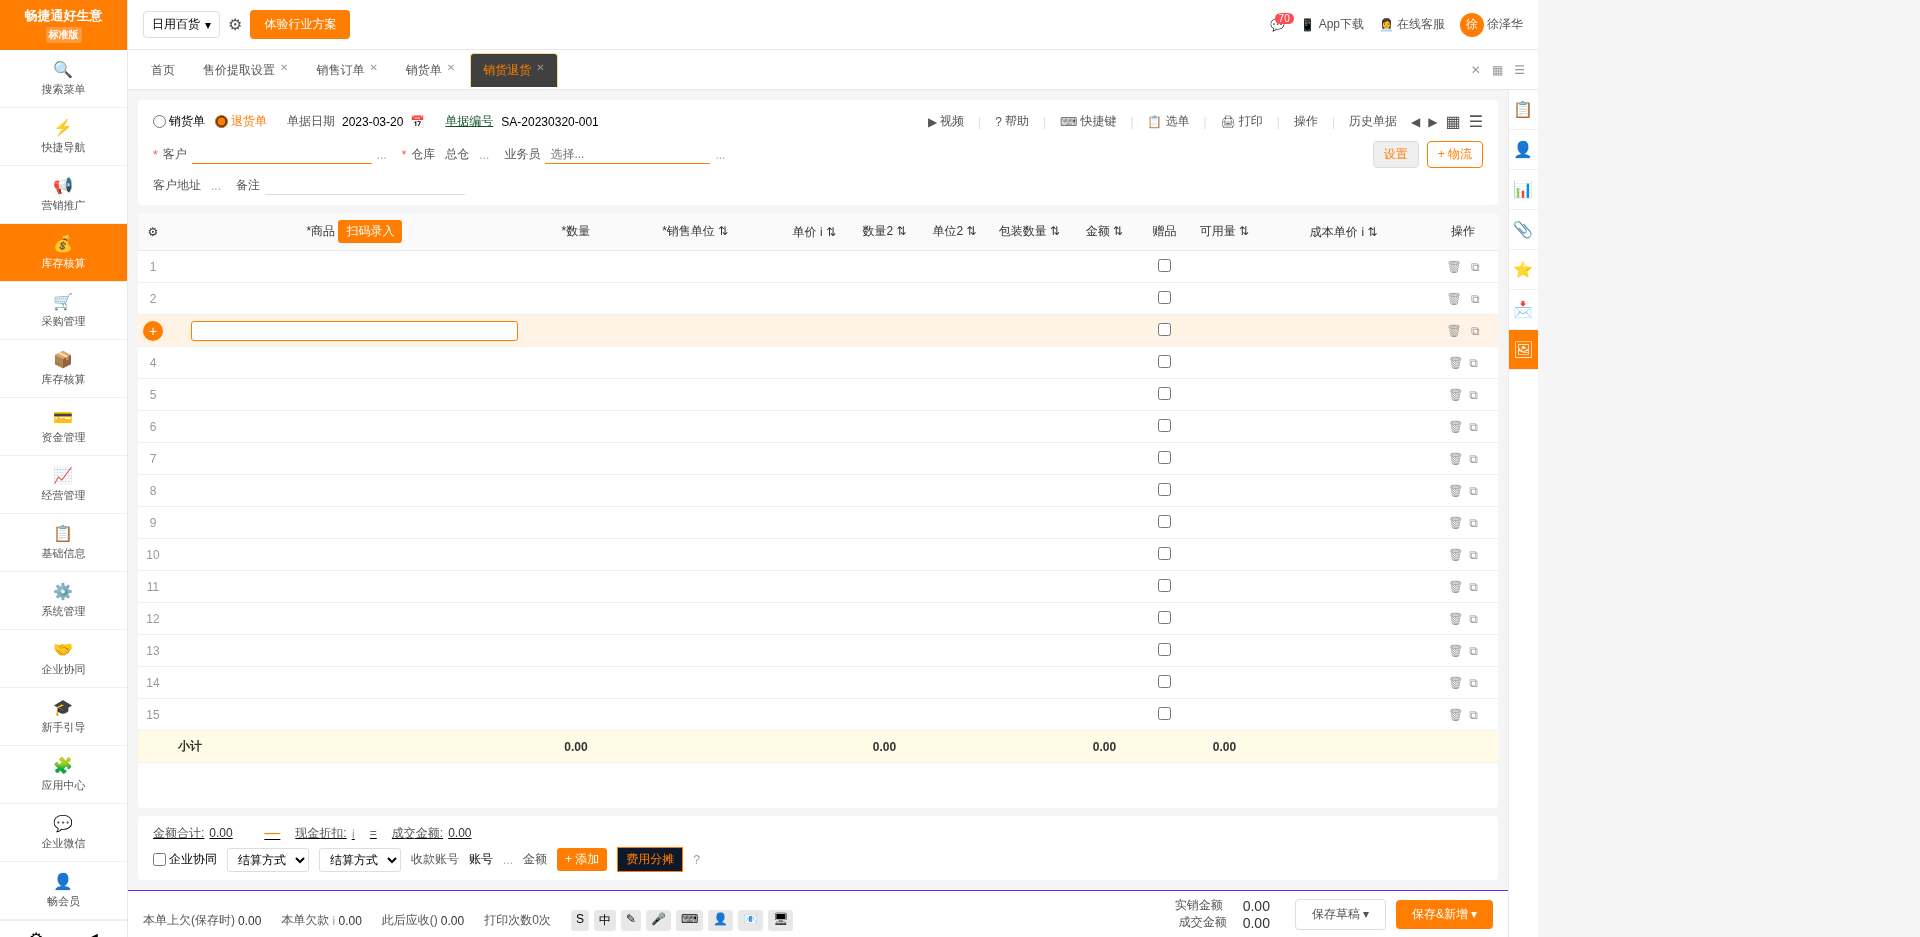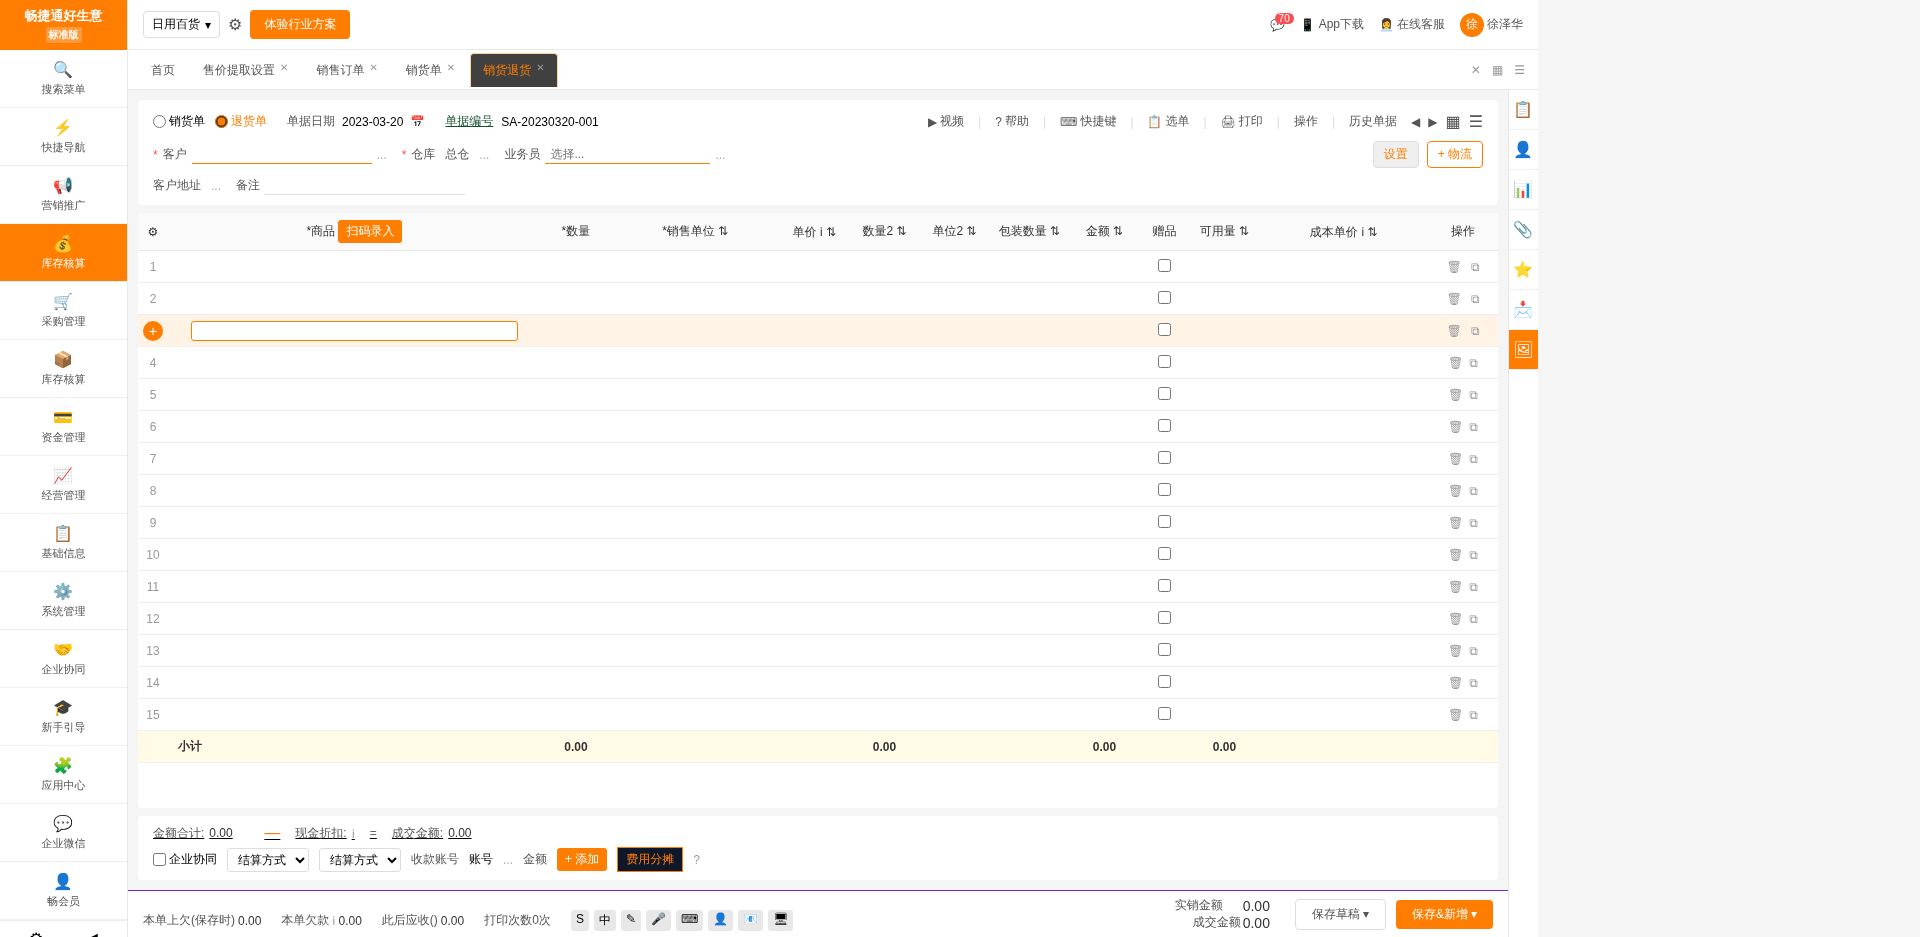--- a/index.html
+++ b/index.html
@@ -688,21 +688,21 @@
               <span style="background:#e8e8e8;padding:2px 5px;border-radius:3px;cursor:pointer;">🖥</span>
             </div>
           </div>
           <div class="action-footer-right">
             <div style="display:flex;flex-direction:column;align-items:flex-end;margin-right:15px;">
               <div class="summary-row">
                 <span style="color:#555;margin-right:20px;">实销金额</span>
                 <span style="color:#333;font-size:14px;">0.00</span>
               </div>
               <div class="summary-row">
-                <span style="color:#555;margin-right:2px;">成交金额</span>
+                <span style="color:#555;margin-right:16px;">成交金额</span>
                 <span style="color:#333;font-size:14px;">0.00</span>
               </div>
             </div>
             <button class="btn-save-draft">
               <span>保存草稿</span>
               <span>▾</span>
             </button>
             <button class="btn-save-new">
               <span>保存&amp;新增</span>
               <span>▾</span>

